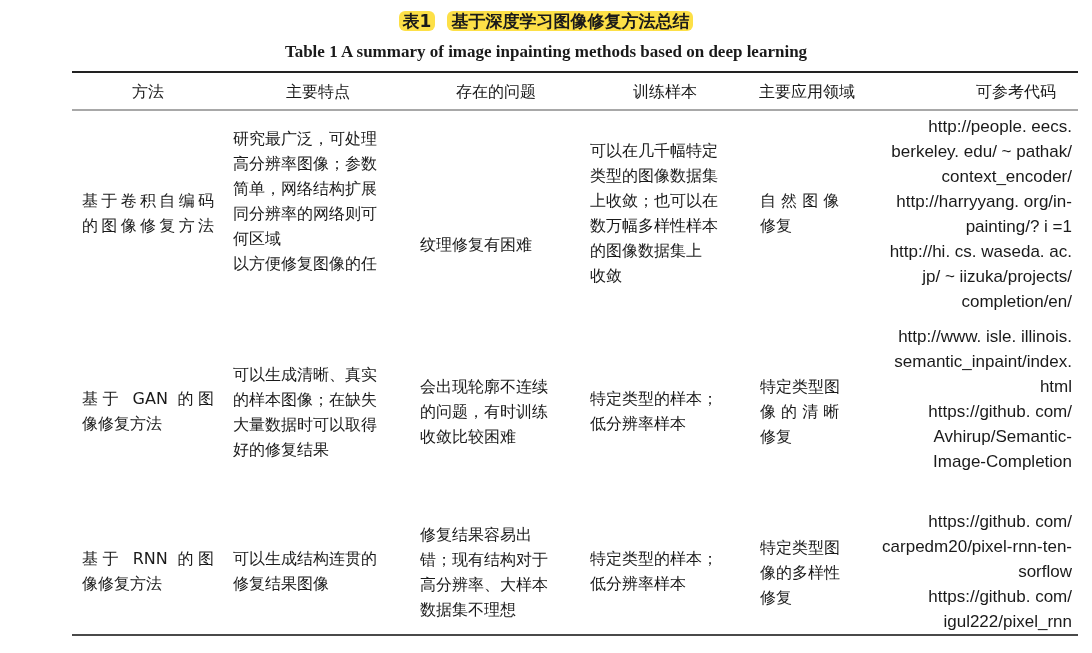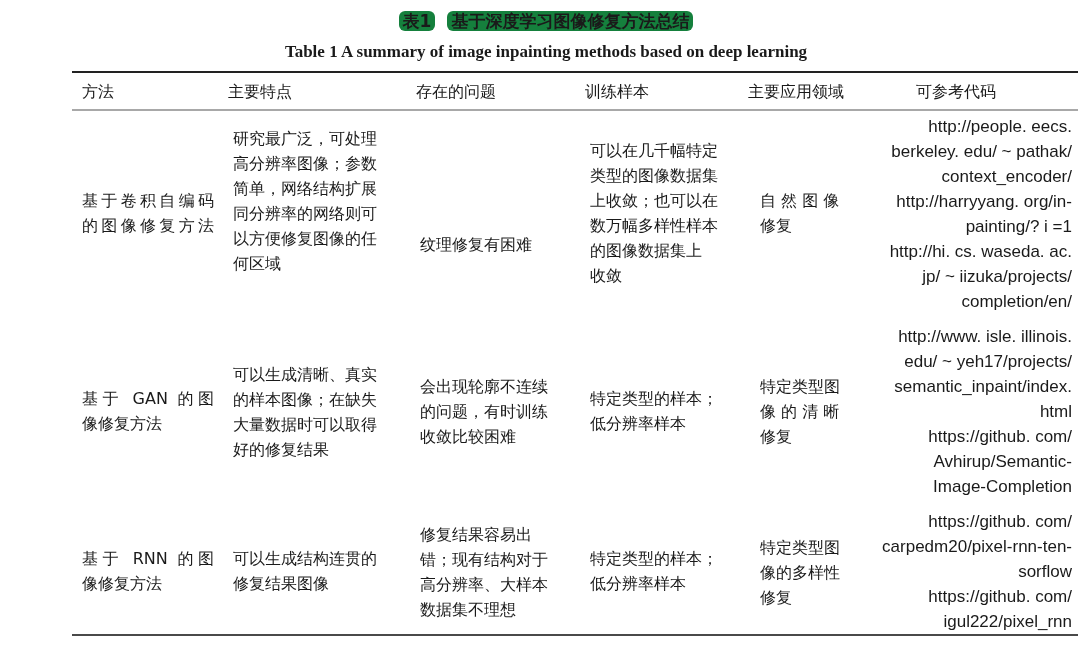--- a/index.html
+++ b/index.html
@@ -1,25 +1,25 @@
 <!DOCTYPE html>
 <html><head>
 <meta charset="utf-8">
 <style>
   html, body { margin: 0; padding: 0; background: #ffffff; }
   body { width: 1092px; height: 653px; position: relative; overflow: hidden; color: #1a1a1a; font-family: "DejaVu Sans", sans-serif; }
   .caption-cn { position: absolute; top: 9px; left: 0; width: 1092px; text-align: center; font-size: 17px; line-height: 24px; font-weight: bold; }
-  .hl { background: #15803d; border-radius: 6px; padding: 0 4px; }
+  .hl { background: #fde047; border-radius: 6px; padding: 0 4px; }
   .hl-gap { display: inline-block; width: 12px; }
   .caption-en { position: absolute; top: 41px; left: 0; width: 1092px; text-align: center; font-family: "Liberation Serif", serif; font-weight: bold; font-size: 17px; line-height: 22px; }
   .rule { position: absolute; left: 72px; width: 1006px; }
   .rule-top { top: 71px; height: 2px; background: #222; }
   .rule-mid { top: 109px; height: 2px; background: #a8a8a8; }
   .rule-bot { top: 634px; height: 2px; background: #4a4a4a; }
-  .hdr { position: absolute; top: 81px; font-size: 16px; line-height: 22px; text-align: left; }
+  .hdr { position: absolute; top: 81px; font-size: 16px; line-height: 22px; text-align: center; }
   .cell { position: absolute; font-size: 16px; line-height: 25px; }
   .cell .ln { display: block; white-space: nowrap; }
   .just .ln { text-align-last: justify; text-align: justify; }
   .code { font-family: Liberation Sans, sans-serif; font-size: 17px; line-height: 25px; text-align: right; }
 </style>
 </head>
 <body>
 
 <div class="caption-cn">
   <span class="hl">表1</span><span class="hl-gap"></span><span class="hl">基于深度学习图像修复方法总结</span>
@@ -40,22 +40,22 @@
 <div>
   <div class="cell just" style="left:82px;top:188px;width:132px;">
     <span class="ln">基于卷积自编码</span>
     <span class="ln">的图像修复方法</span>
   </div>
   <div class="cell" style="left:233px;top:126px;width:172px;">
     <span class="ln">研究最广泛，可处理</span>
     <span class="ln">高分辨率图像；参数</span>
     <span class="ln">简单，网络结构扩展</span>
     <span class="ln">同分辨率的网络则可</span>
+    <span class="ln">何区域</span>
     <span class="ln">以方便修复图像的任</span>
-    <span class="ln">何区域</span>
   </div>
   <div class="cell" style="left:420px;top:201px;width:160px;margin-top:31px;">
     <span class="ln">纹理修复有困难</span>
   </div>
   <div class="cell" style="left:590px;top:138px;width:152px;">
     <span class="ln">可以在几千幅特定</span>
     <span class="ln">类型的图像数据集</span>
     <span class="ln">上收敛；也可以在</span>
     <span class="ln">数万幅多样性样本</span>
     <span class="ln">的图像数据集上</span>
@@ -97,21 +97,20 @@
     <span class="ln">特定类型的样本；</span>
     <span class="ln">低分辨率样本</span>
   </div>
   <div class="cell" style="left:760px;top:374px;width:96px;">
     <span class="ln">特定类型图</span>
     <span class="ln">像 的 清 晰</span>
     <span class="ln">修复</span>
   </div>
   <div class="cell code" style="left:872px;top:324px;width:200px;">
     <span class="ln">http://www. isle. illinois.</span>
-    <span class="ln">edu/ ~    yeh17/projects/</span>
     <span class="ln">semantic_inpaint/index.</span>
     <span class="ln">html</span>
     <span class="ln">https://github.      com/</span>
     <span class="ln">Avhirup/Semantic-</span>
     <span class="ln">Image-Completion</span>
   </div>
 </div>
 
 <div>
   <div class="cell just" style="left:82px;top:546px;width:132px;">

